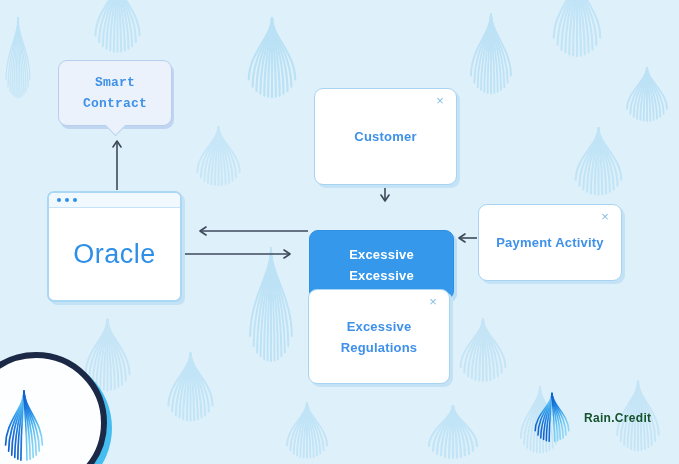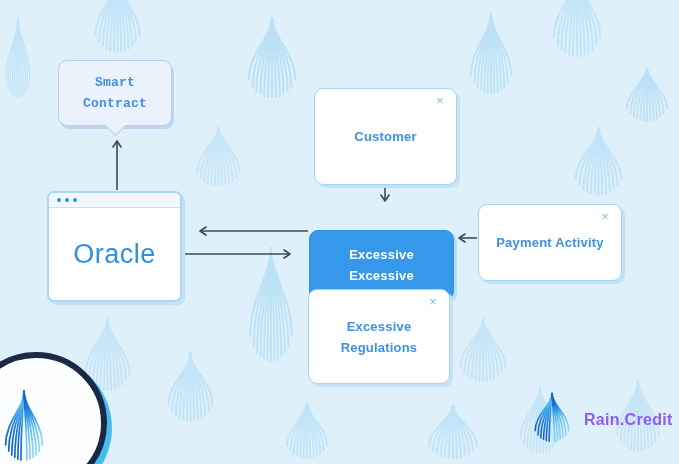--- a/index.html
+++ b/index.html
@@ -27,21 +27,21 @@
                font-weight:normal;color:#2e8fe8;letter-spacing:.5px;}
   #el{left:309px;top:206px;width:143px;height:68px;background:#3598ea;border:1.5px solid #2e8fe3;
       color:#ffffff;box-shadow:3px 3px 0 #b9ddf5;margin-top:24px;}
   #caa{left:314px;top:88px;width:141px;height:95px;}
   #ph{left:478px;top:204px;width:142px;height:75px;}
   #gr{left:308px;top:289px;width:140px;height:93px;}
   .brand-circle{position:absolute;left:-35px;top:352px;width:130px;height:130px;border-radius:50%;
                 background:#fdfeff;border:6px solid #1b2946;box-shadow:5px 5px 0 #45bdf0;z-index:4;}
   .brand-drop{position:absolute;left:1px;top:388px;width:46px;height:80px;z-index:5;}
   .logo-drop{position:absolute;left:531px;top:391px;width:42px;height:56px;z-index:3;}
-  .wordmark{position:absolute;left:584px;top:411px;font-size:16px;font-weight:bold;color:#8b5cf6;
+  .wordmark{position:absolute;left:584px;top:411px;font-size:12px;font-weight:bold;color:#14532d;
             letter-spacing:.3px;z-index:3;}
   .hiddefs{position:absolute;width:0;height:0;}
 </style>
 </head>
 <body>
 
 <svg class="hiddefs" aria-hidden="true">
   <defs>
     <g id="dropPaths" fill="none" stroke-width="2.2" stroke-linecap="round">
       <path d="M30,4 C30,22 6,38 6,64"></path>

